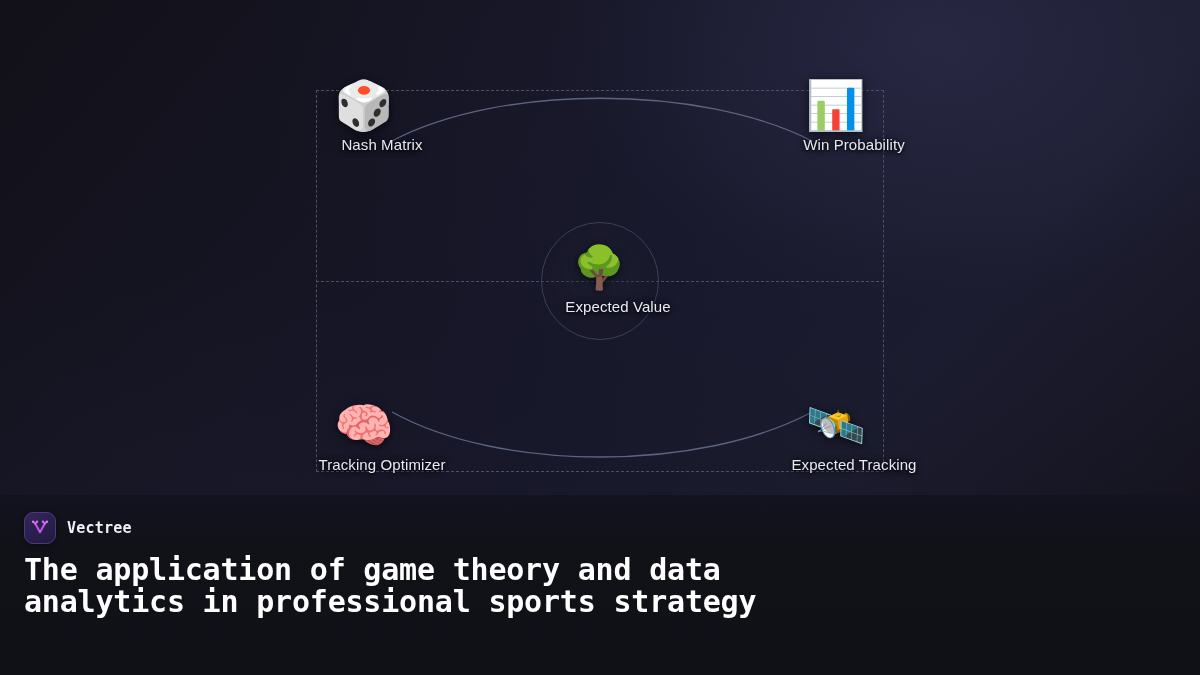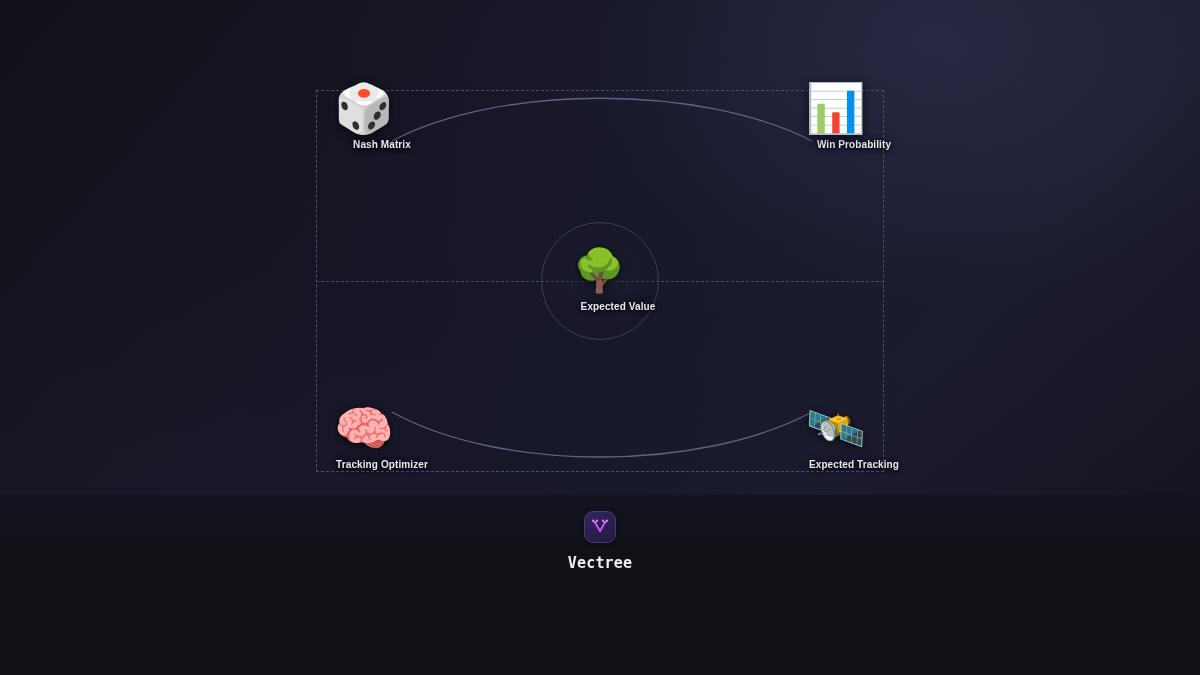--- a/index.html
+++ b/index.html
@@ -75,22 +75,22 @@
 
   .node-emoji {
     font-family: "DejaVu Sans", sans-serif;
     line-height: 1;
     text-align: center;
     filter: drop-shadow(0 2px 5px rgba(0,0,0,0.65));
   }
 
   .node-label {
     margin-top: 7px;
-    font-size: 10px;
-    font-weight: bold;
+    font-size: 15px;
+    font-weight: normal;
     color: #e8eaf2;
     white-space: nowrap;
     letter-spacing: 0.1px;
     text-shadow: 0 1px 3px rgba(0,0,0,0.95), 0 0 7px rgba(10,10,18,0.9);
     padding-left: 36px;
   }
 
   
   .node.corner .node-emoji { font-size: 48px; }
 
@@ -122,21 +122,20 @@
     height: 180px;
     background: linear-gradient(180deg, #131320 0%, #111118 30%, #101017 100%);
     padding: 16px 24px 0 24px;
   }
 
   .brand {
     display: flex;
     align-items: center;
     gap: 11px;
     height: 34px;
-    flex-direction: column;
   }
 
   .brand-logo {
     width: 32px;
     height: 32px;
     border-radius: 9px;
     background: linear-gradient(150deg, #36255c 0%, #2a1f4d 55%, #221a3f 100%);
     border: 1px solid #4a3a78;
     display: flex;
     align-items: center;
@@ -228,17 +227,18 @@
           <path d="M14.8 5.6 L16.6 4.0" fill="none" stroke="#d76cf0" stroke-width="1.6" stroke-linecap="round"></path>
           <circle cx="3.2" cy="3.7" r="1.25" fill="#e07ef5"></circle>
           <circle cx="7.1" cy="3.6" r="1.05" fill="#e07ef5"></circle>
           <circle cx="12.9" cy="3.6" r="1.05" fill="#e07ef5"></circle>
           <circle cx="16.8" cy="3.7" r="1.25" fill="#e07ef5"></circle>
         </svg>
       </div>
       <div class="brand-name">Vectree</div>
     </div>
 
+    <div class="headline">The application of game theory and data analytics in professional sports strategy</div>
 
 
   </div>
 
 </div>
 
 </body></html>

